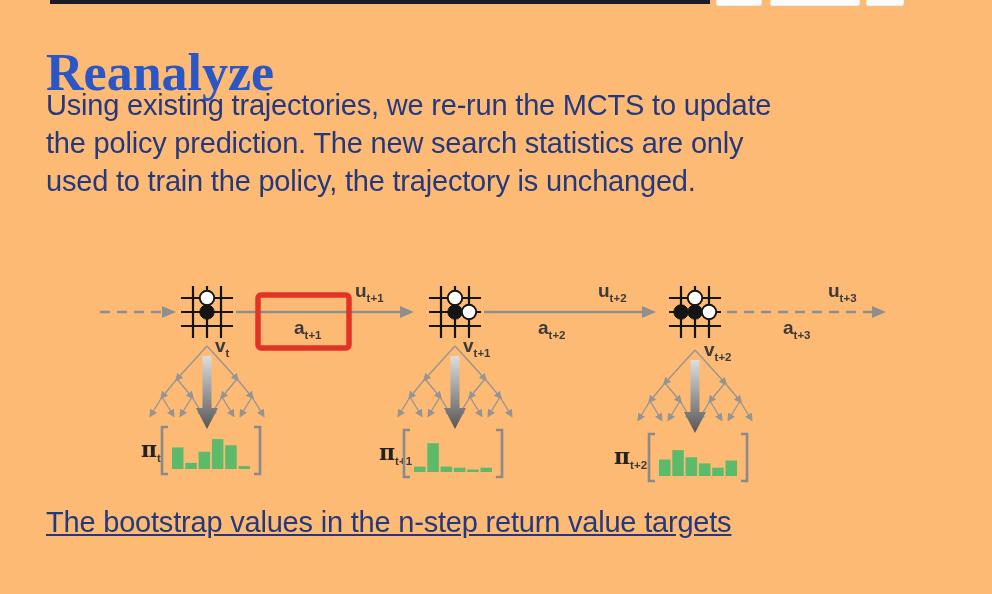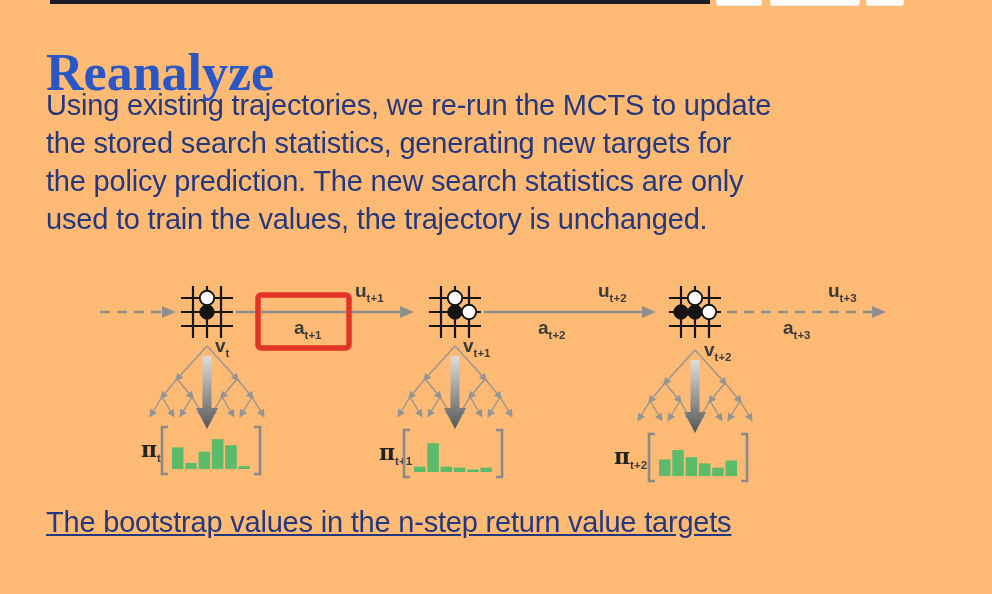--- a/index.html
+++ b/index.html
@@ -39,23 +39,22 @@
 <div class="slide">
   <div class="top-strip"></div>
   <div class="top-ghost ghost-a"></div>
   <div class="top-ghost ghost-b"></div>
   <div class="top-ghost ghost-c"></div>
 
   <h1 class="title">Reanalyze</h1>
 
   <div class="para para-intro">
     <div>Using existing trajectories, we re-run the MCTS to update</div>
-    <div>the stored search statistics, generating new targets for</div>
     <div>the policy prediction. The new search statistics are only</div>
-    <div>used to train the values, the trajectory is unchanged.</div>
+    <div>used to train the policy, the trajectory is unchanged.</div>
   </div>
 
   <svg class="diagram-svg" width="992" height="218" viewBox="0 0 992 218">
     <defs>
       <marker id="arrBig" markerUnits="userSpaceOnUse" markerWidth="14" markerHeight="12" refX="2" refY="6" orient="auto">
         <path d="M0,0 L14,6 L0,12 Z" fill="#8f8f8f"></path>
       </marker>
       <marker id="arrTree" markerUnits="userSpaceOnUse" markerWidth="8" markerHeight="8" refX="5" refY="4" orient="auto">
         <path d="M0,0 L8,4 L0,8 Z" fill="#949494"></path>
       </marker>

